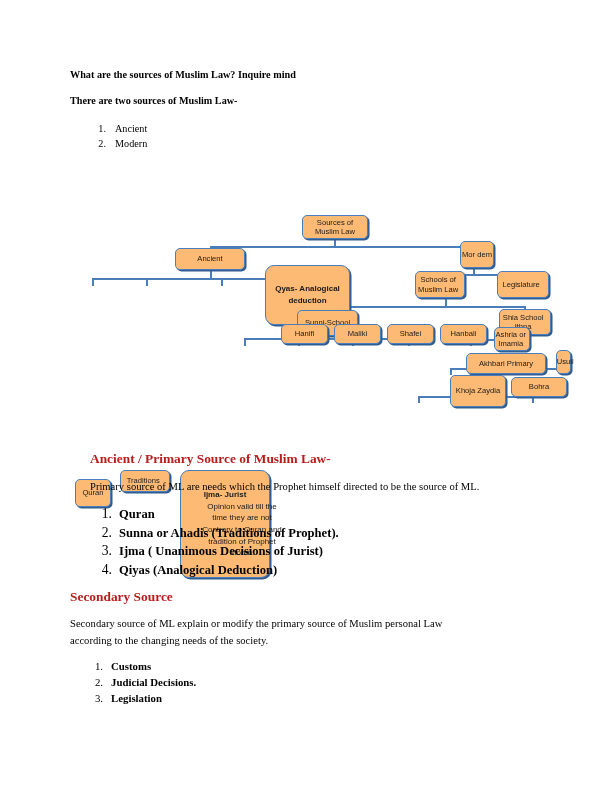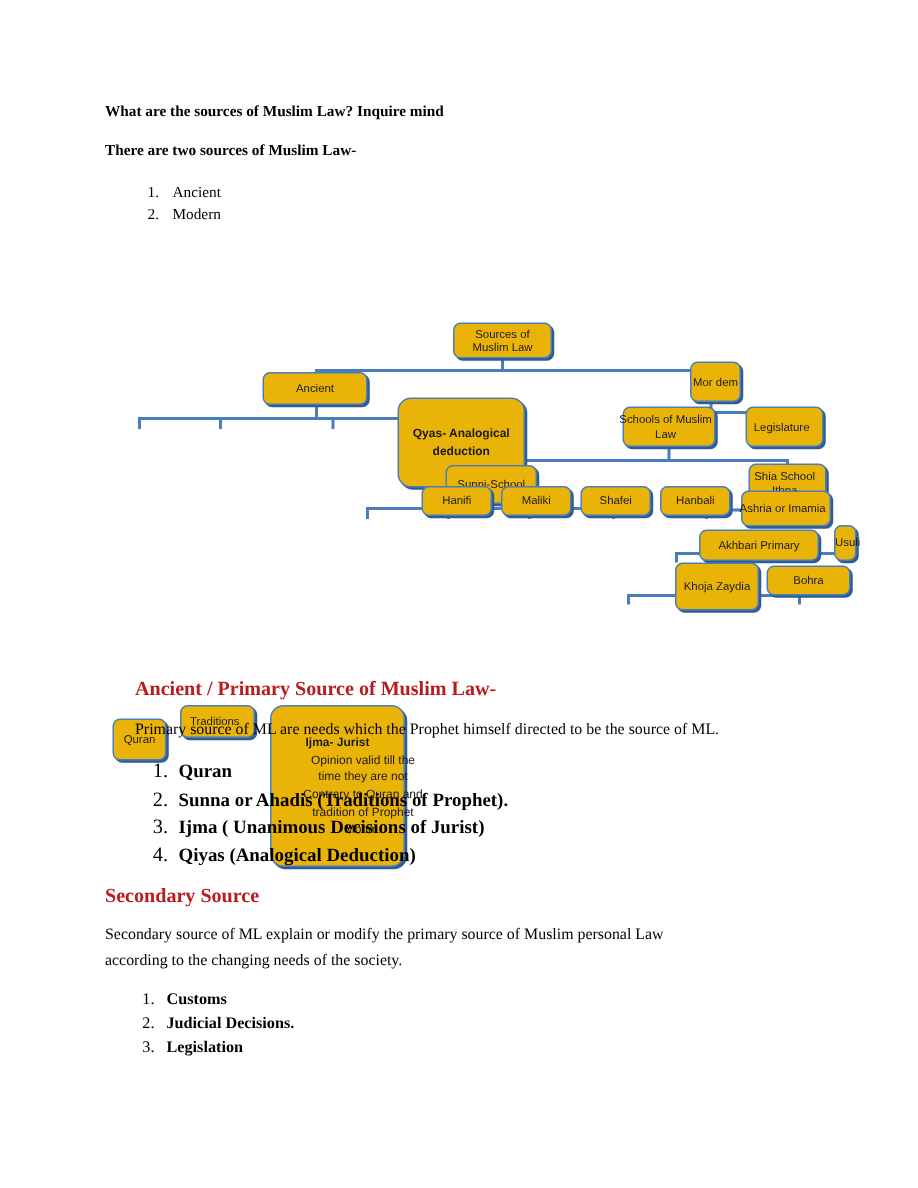--- a/index.html
+++ b/index.html
@@ -102,21 +102,21 @@
     background: #4a7ebb;
   }
   .conn.h { height: 2px; }
   .conn.v { width: 2px; }
 
   .node {
     position: absolute;
     box-sizing: border-box;
     border: 1.6px solid #4a7ebb;
     border-radius: 5px;
-    background: #eab308;
+    background: #fdba74;
     box-shadow: 1.5px 1.5px 0 0 #2f5c92;
     font-family: "Liberation Sans", sans-serif;
     font-size: 7.6px;
     line-height: 9.4px;
     color: #1a1a1a;
     text-align: center;
     display: flex;
     align-items: center;
     justify-content: center;
     padding: 0 1px;
@@ -225,21 +225,21 @@
     </div>
 
     <div class="node big" style="left:265px; top:60px; width:85px; height:60px;">
       <span>Qyas- Analogical deduction</span>
     </div>
 
     <div class="node" style="left:460px; top:36px; width:34px; height:27px;">
       <span>Mor dem</span>
     </div>
 
-    <div class="node overflow" style="left:415px; top:66px; width:62px; height:27px;">
+    <div class="node overflow" style="left:415px; top:66px; width:50px; height:27px;">
       <span>Schools of Muslim Law</span>
     </div>
 
     <div class="node overflow" style="left:497px; top:66px; width:52px; height:27px;">
       <span>Legislature</span>
     </div>
 
     <div class="node" style="left:297px; top:105px; width:61px; height:26px;">
       <span>Sunni-School</span>
     </div>
@@ -257,21 +257,21 @@
     </div>
 
     <div class="node" style="left:440px; top:119px; width:47px; height:20px;">
       <span>Hanbali</span>
     </div>
 
     <div class="node overflow" style="left:499px; top:104px; width:52px; height:26px;">
       <span>Shia School Ithna</span>
     </div>
 
-    <div class="node overflow" style="left:494px; top:122px; width:60px; height:24px;">
+    <div class="node overflow" style="left:494px; top:122px; width:36px; height:24px;">
       <span>Ashria or Imamia</span>
     </div>
 
     <div class="node" style="left:466px; top:148px; width:80px; height:21px;">
       <span>Akhbari Primary</span>
     </div>
 
     <div class="node overflow" style="left:556px; top:145px; width:15px; height:24px;">
       <span>Usuli</span>
     </div>

